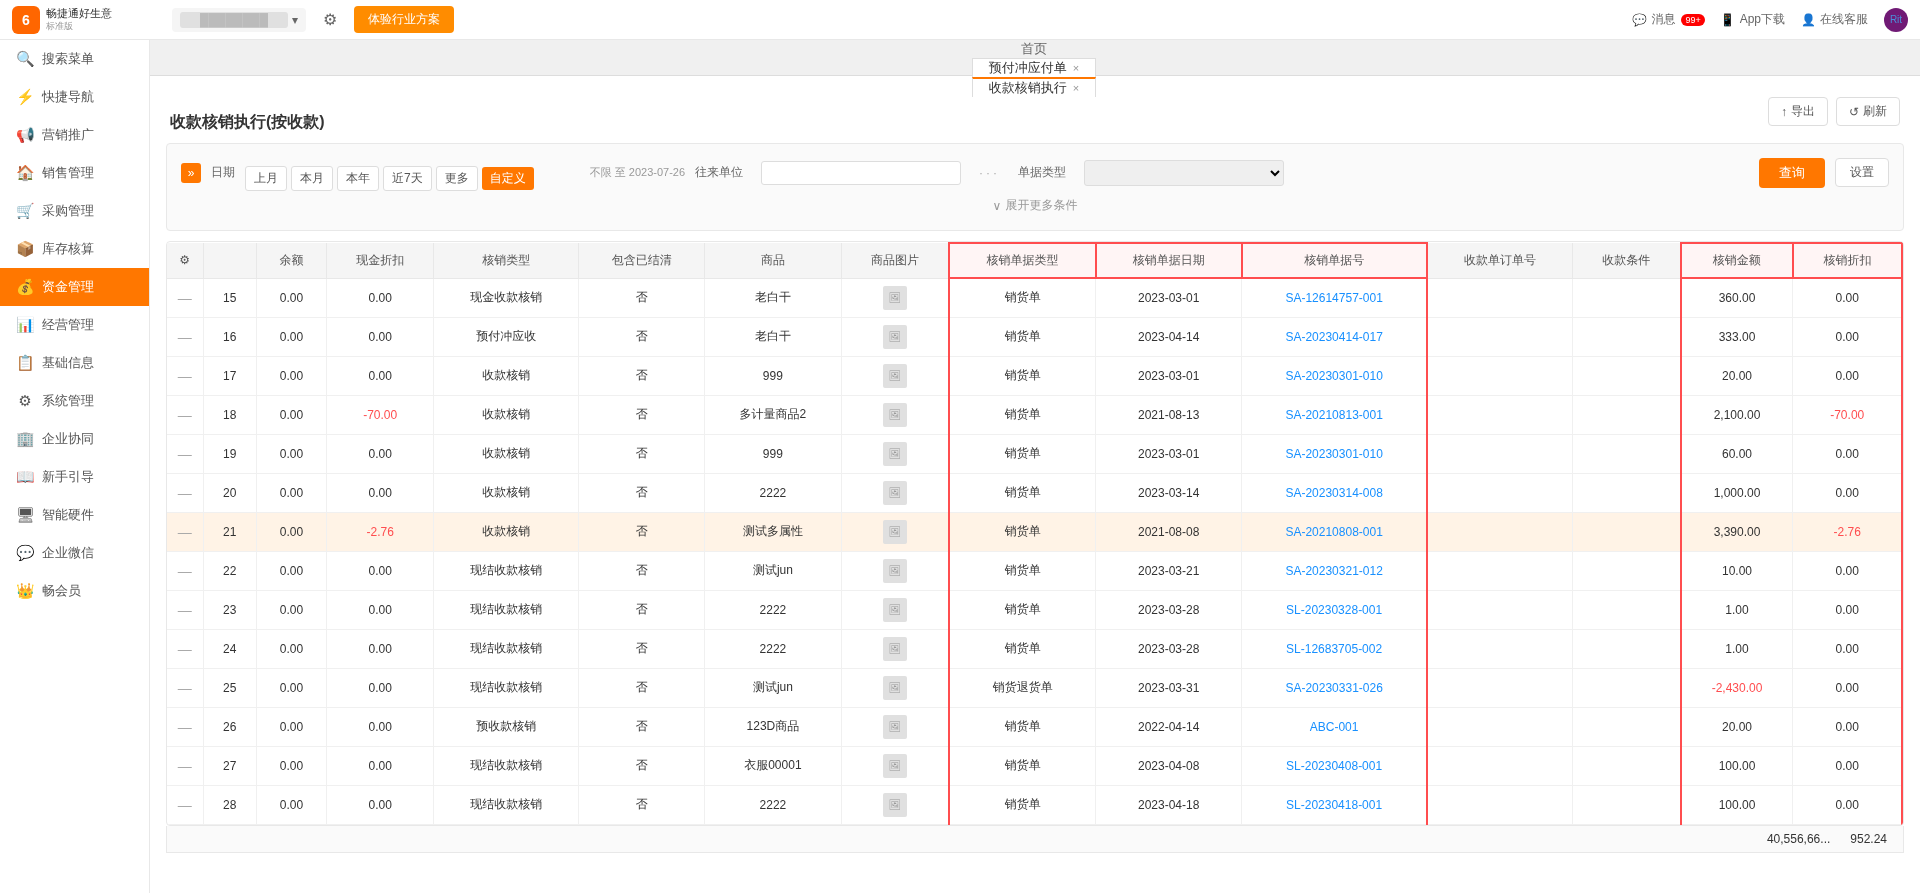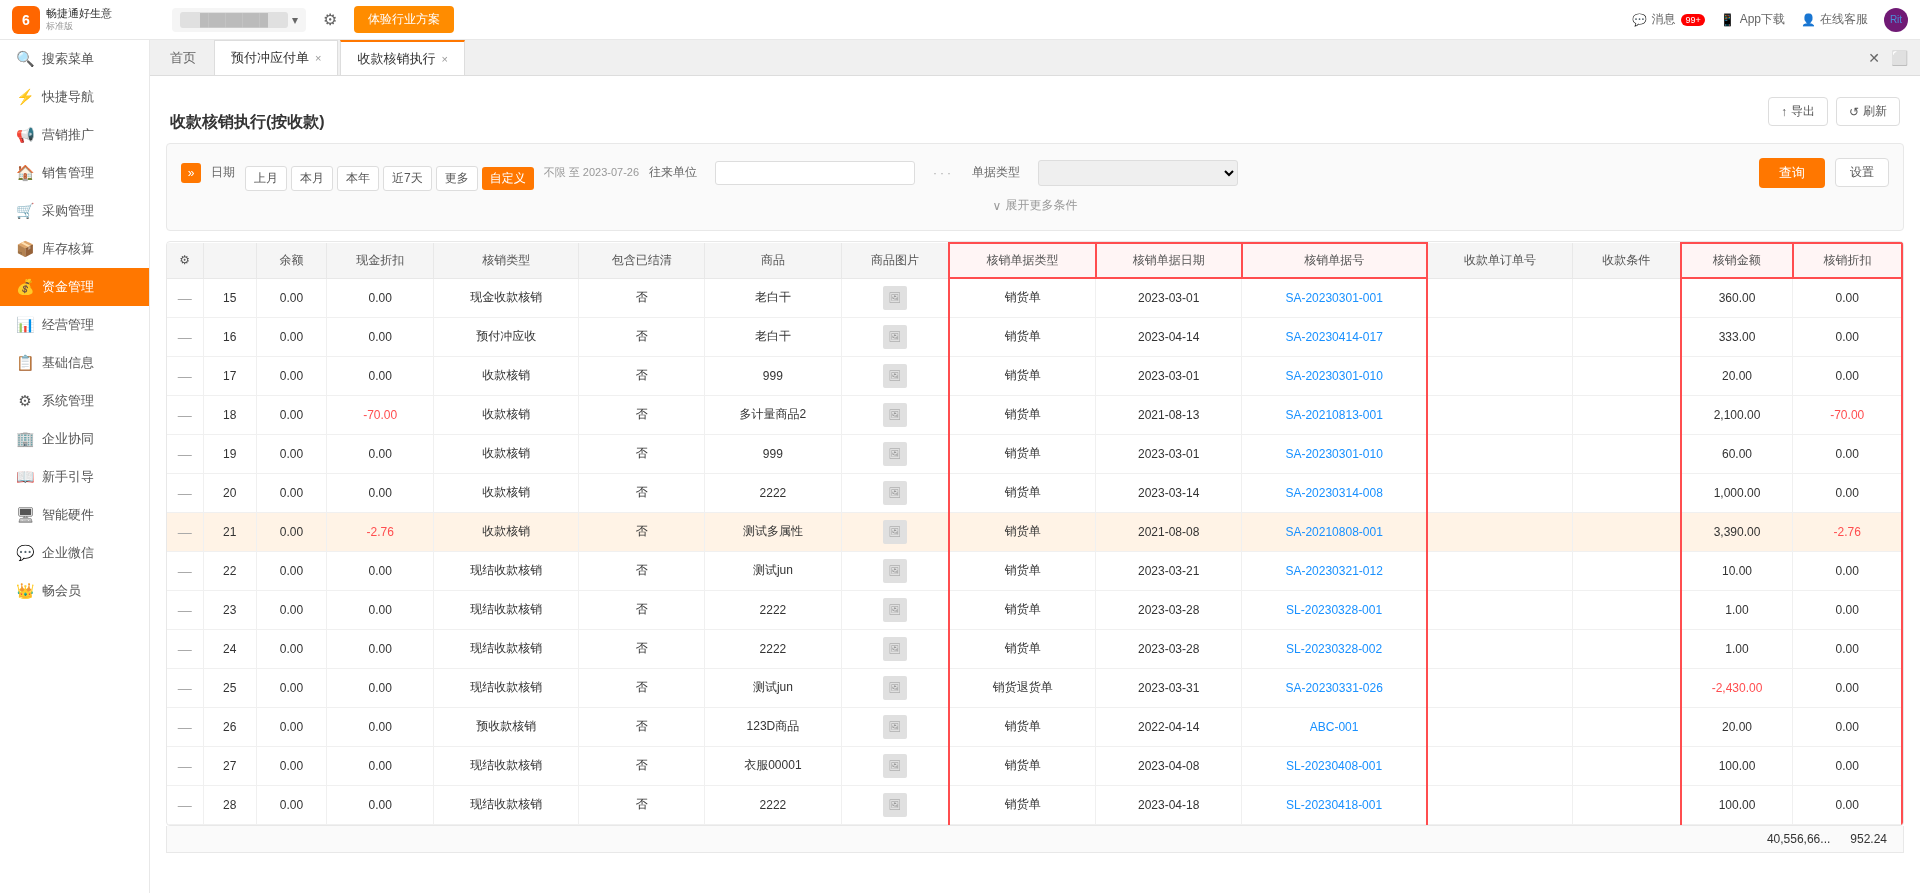--- a/index.html
+++ b/index.html
@@ -85,20 +85,21 @@
     
     .main-content { flex: 1; display: flex; flex-direction: column; overflow: hidden; }
 
     
     .tab-bar {
       display: flex; align-items: center;
       background: #f0f0f0;
       border-bottom: 1px solid #ddd;
       height: 36px;
       padding: 0 4px;
+      flex-direction: column;
     }
     .tab-item {
       display: flex; align-items: center; gap: 6px;
       padding: 0 16px;
       height: 100%;
       background: #fff;
       border: 1px solid #ddd;
       border-bottom: none;
       margin-right: 2px;
       cursor: pointer;
@@ -149,21 +150,21 @@
     .filter-label { color: #666; font-size: 12px; text-align: right; }
     .filter-date-group { display: flex; gap: 4px; align-items: center; margin-top: 12px; }
     .date-btn {
       padding: 3px 8px; border: 1px solid #ddd; border-radius: 3px;
       background: #fff; cursor: pointer; font-size: 12px; color: #555;
     }
     .date-custom {
       background: #ff7700; color: #fff; border: none; border-radius: 3px;
       padding: 3px 8px; font-size: 12px; cursor: pointer;
     }
-    .date-range-text { font-size: 11px; color: #999; }
+    .date-range-text { font-size: 11px; color: #999; margin-left: 46px; }
     .filter-input-group {
       display: flex; align-items: center; gap: 18px; flex: 1;
     }
     .filter-input {
       border: 1px solid #ddd; border-radius: 3px; padding: 4px 8px;
       font-size: 12px; width: 200px; color: #333;
     }
     .filter-dots { color: #aaa; letter-spacing: 3px; }
     .filter-select {
       border: 1px solid #ddd; border-radius: 3px; padding: 4px 8px;
@@ -437,21 +438,21 @@
     <td>0.00</td>
     <td class="">0.00</td>
     <td>现金收款核销</td>
     <td>否</td>
     <td>老白干</td>
     <td>
                   <div style="width:24px;height:24px;background:#e0e0e0;border-radius:2px;margin:auto;display:flex;align-items:center;justify-content:center;font-size:10px;color:#999;">🖼</div>
                 </td>
     <td style="border-left:2px solid #ff4d4f;border-right:1px solid #f0f0f0;">销货单</td>
     <td style="border-right:1px solid #f0f0f0;">2023-03-01</td>
-    <td style="border-right:2px solid #ff4d4f;"><a class="td-link">SA-20230301-001</a></td>
+    <td style="border-right:2px solid #ff4d4f;"><a class="td-link">SA-12614757-001</a></td>
     <td></td>
     <td></td>
     <td style="border-left:2px solid #ff4d4f;" class="">360.00</td>
     <td style="border-right:2px solid #ff4d4f;" class="">0.00</td>
   </tr>
               <tr>
     <td class="settings-icon-cell">—</td>
     <td>16</td>
     <td>0.00</td>
     <td class="">0.00</td>
@@ -608,21 +609,21 @@
     <td>0.00</td>
     <td class="">0.00</td>
     <td>现结收款核销</td>
     <td>否</td>
     <td>2222</td>
     <td>
                   <div style="width:24px;height:24px;background:#e0e0e0;border-radius:2px;margin:auto;display:flex;align-items:center;justify-content:center;font-size:10px;color:#999;">🖼</div>
                 </td>
     <td style="border-left:2px solid #ff4d4f;border-right:1px solid #f0f0f0;">销货单</td>
     <td style="border-right:1px solid #f0f0f0;">2023-03-28</td>
-    <td style="border-right:2px solid #ff4d4f;"><a class="td-link">SL-20230328-002</a></td>
+    <td style="border-right:2px solid #ff4d4f;"><a class="td-link">SL-12683705-002</a></td>
     <td></td>
     <td></td>
     <td style="border-left:2px solid #ff4d4f;" class="">1.00</td>
     <td style="border-right:2px solid #ff4d4f;" class="">0.00</td>
   </tr>
               <tr>
     <td class="settings-icon-cell">—</td>
     <td>25</td>
     <td>0.00</td>
     <td class="">0.00</td>

